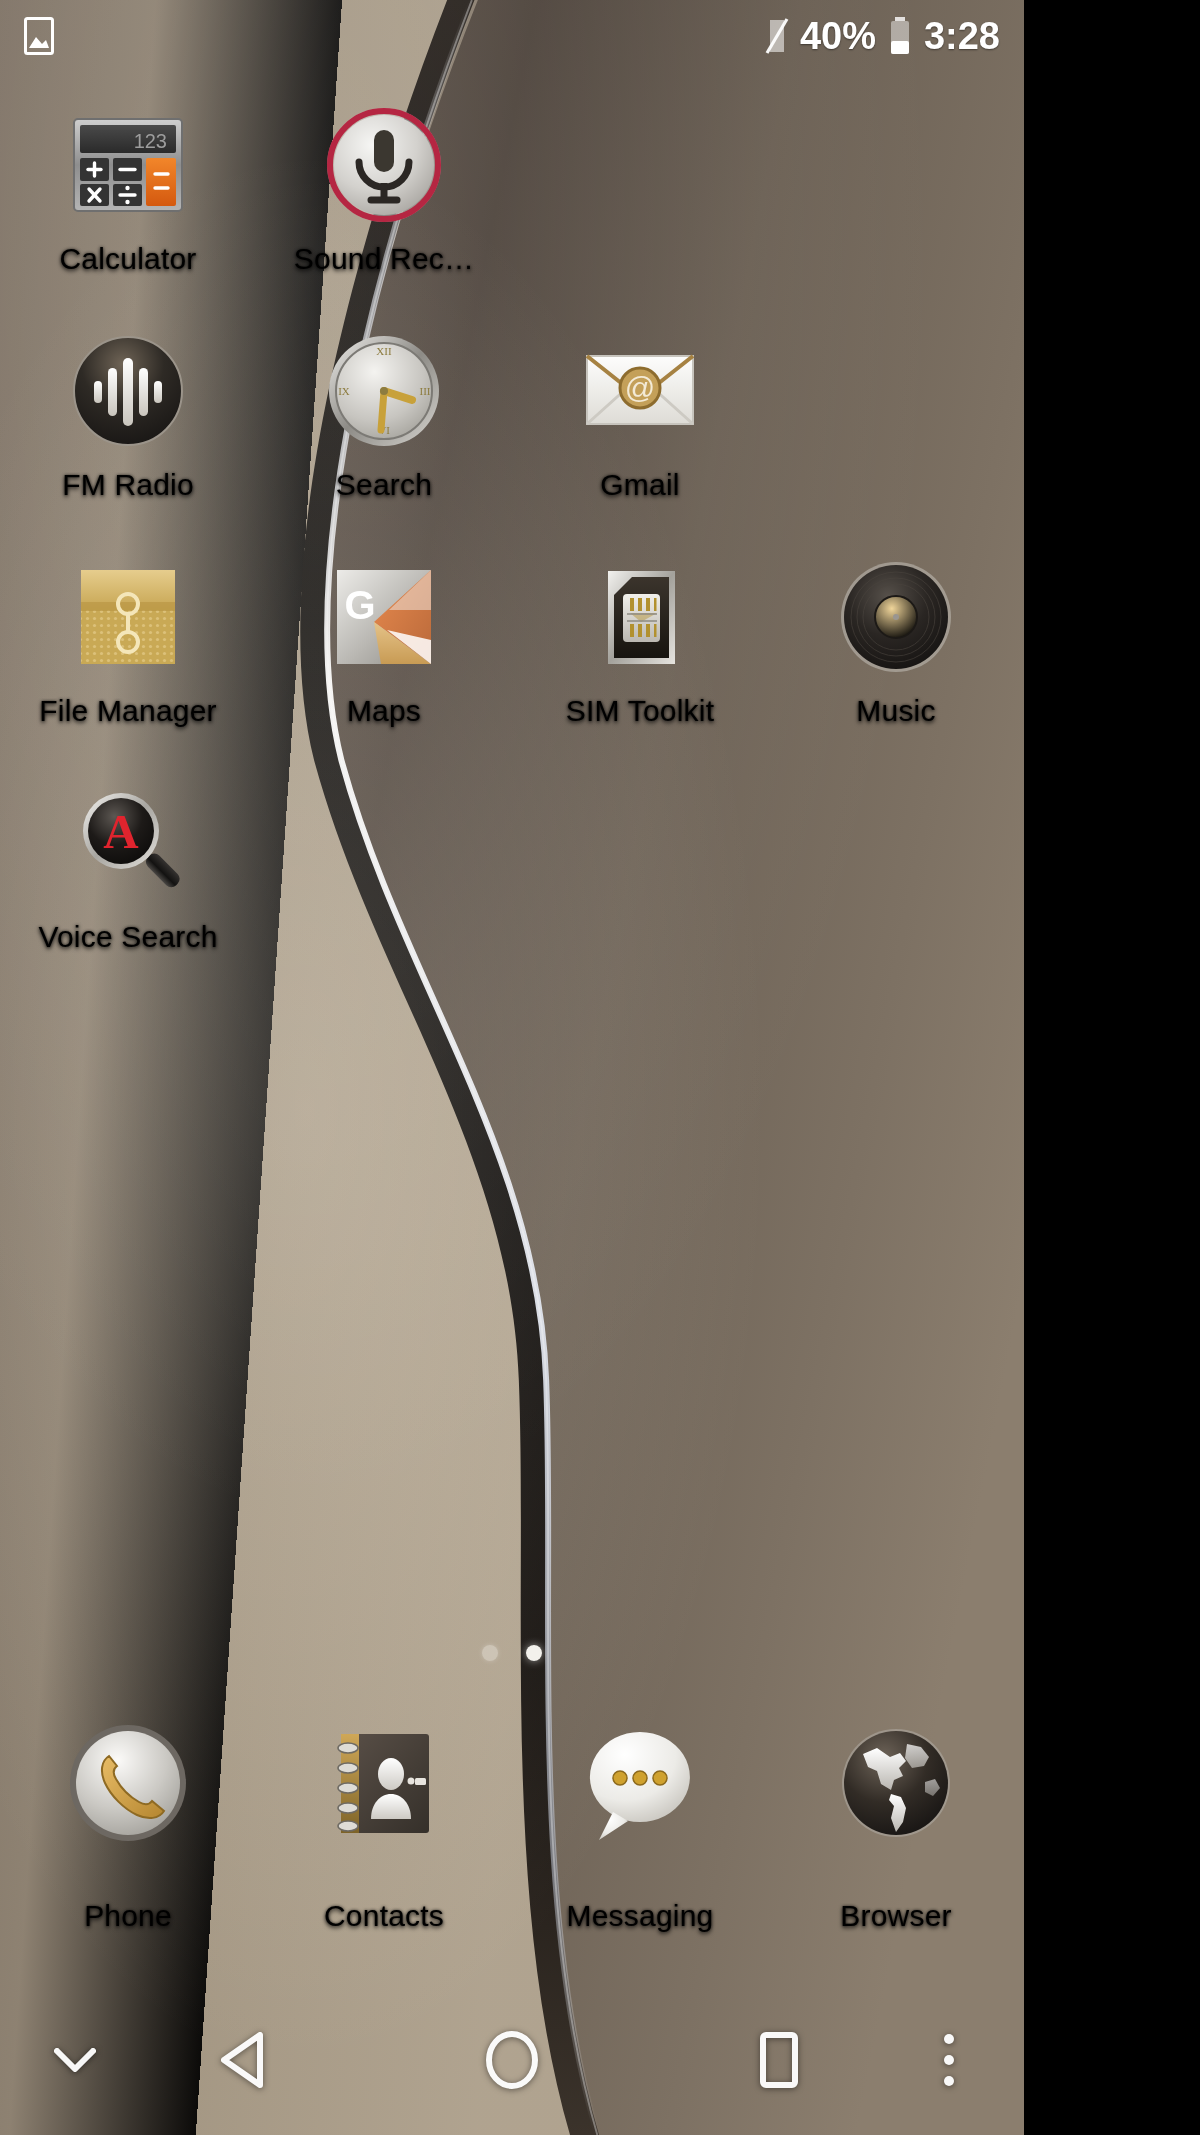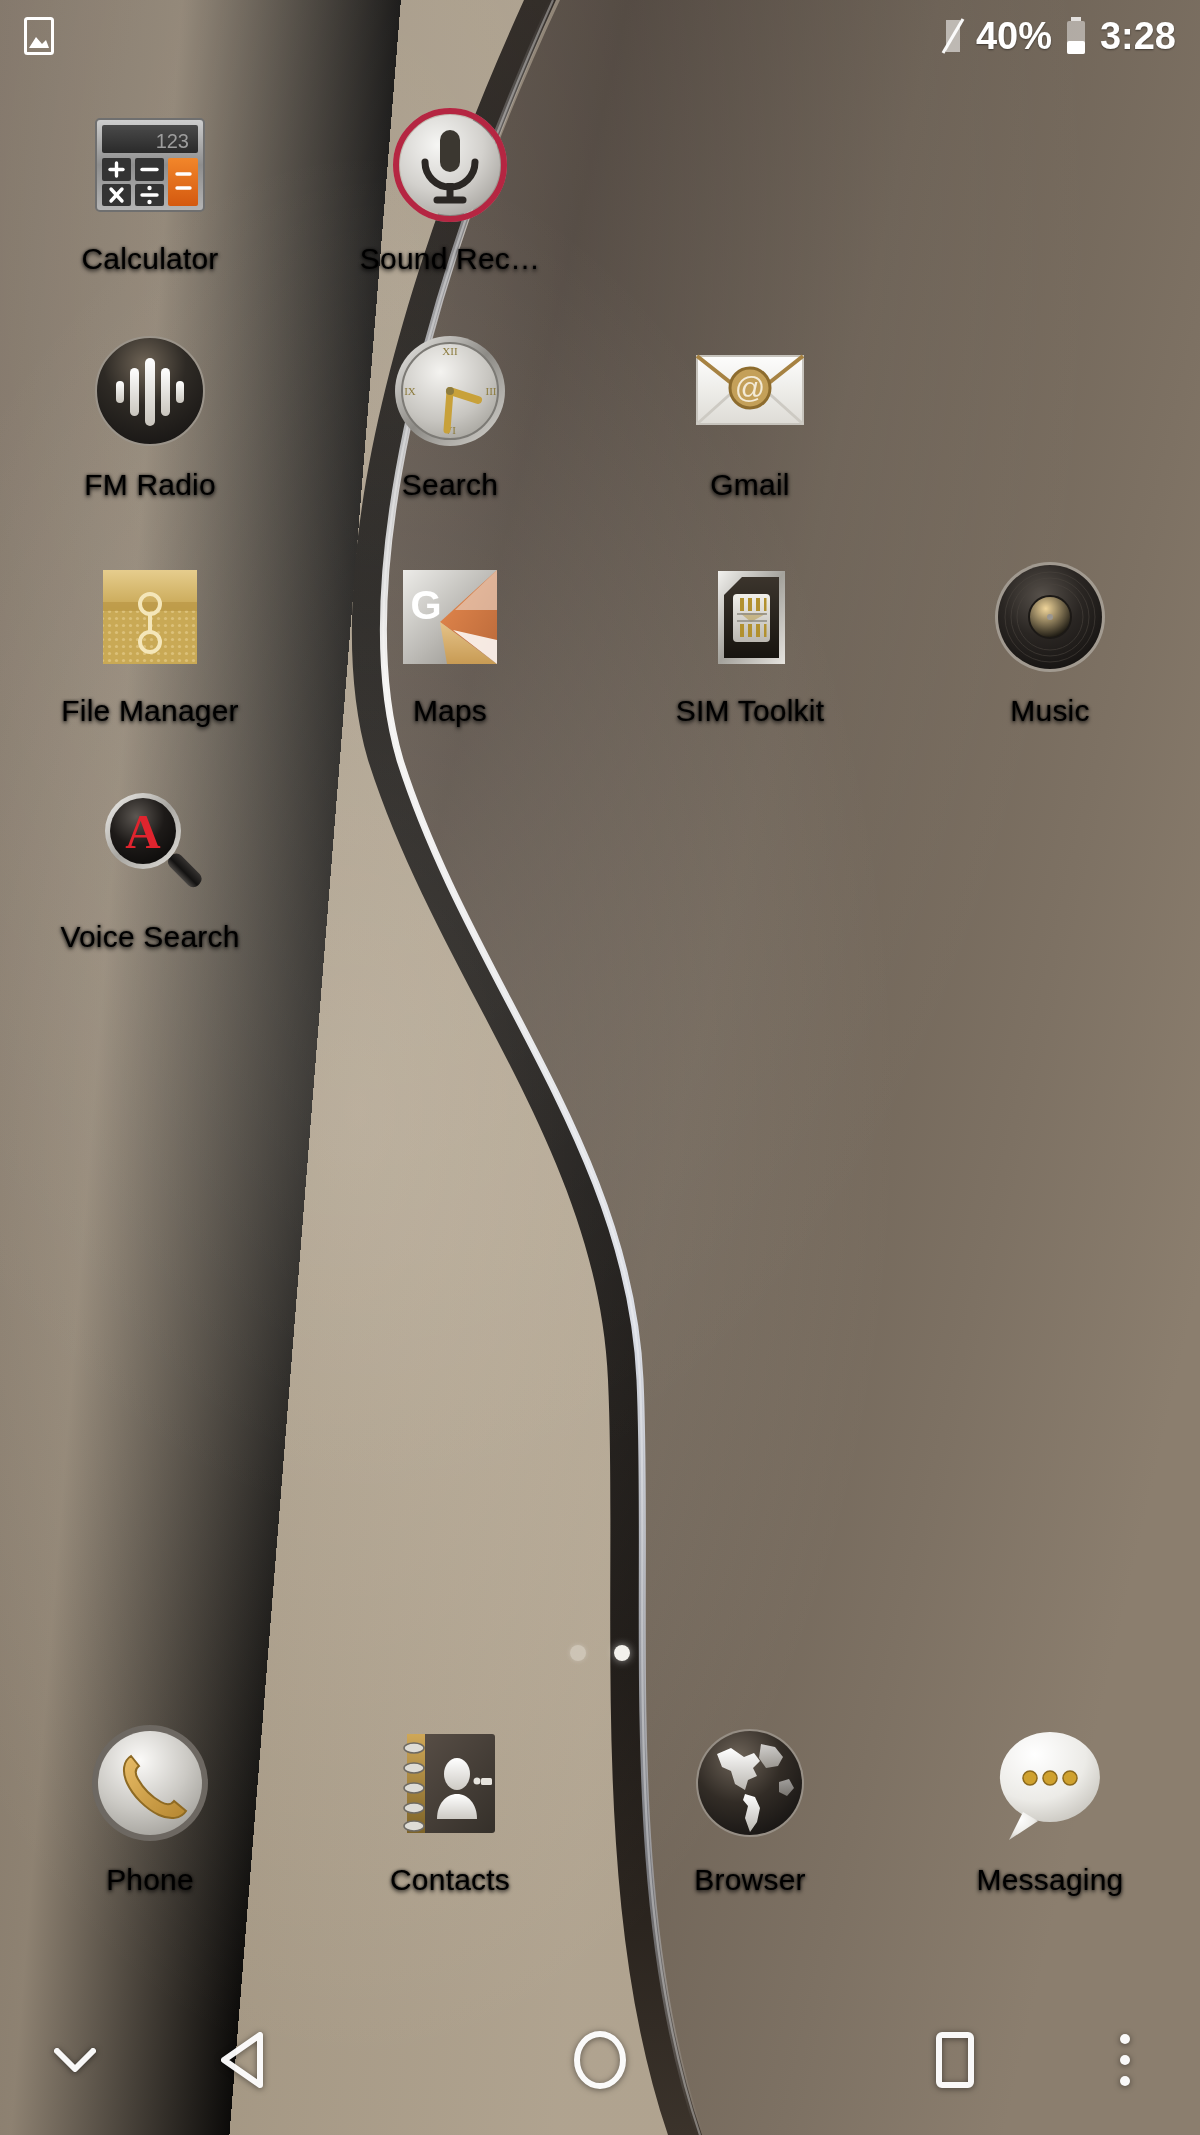--- a/index.html
+++ b/index.html
@@ -3,21 +3,21 @@
 <meta charset="utf-8">
 <style>
   * { margin:0; padding:0; box-sizing:border-box; }
   html,body{ background:#000; }
   body{
     font-family:"Liberation Sans", sans-serif;
     -webkit-font-smoothing:antialiased;
   }
   #screen{
     position:relative;
-    width:1200px;
+    width:1024px;
     height:2135px;
     overflow:hidden;
     background:#8a7d6e;
   }
 
   
   #wallpaper{ position:absolute; inset:0; z-index:0; }
   #wallpaper svg{ display:block; width:100%; height:100%; }
 
   
@@ -80,21 +80,21 @@
   .dot{ width:16px; height:16px; border-radius:50%; }
   .dot.inactive{ background:rgba(235,230,222,.45); box-shadow:0 0 5px rgba(255,255,255,.25); }
   .dot.active{ background:rgba(255,253,248,.95); box-shadow:0 0 8px rgba(255,255,255,.55); }
 
   
   #dock{
     position:absolute; left:0; right:0; top:1716px;
     z-index:6;
     display:flex;
   }
-  #dock .cell{ height:auto; padding-top:0; }
+  #dock .cell{ height:auto; padding-top:0;gap:36px; }
   #dock .ic{ width:135px; height:135px; }
   #dock .ic svg{ width:135px; height:135px; }
 
   
   #navbar{
     position:absolute; left:0; right:0; bottom:0; height:150px;
     z-index:10;
     display:flex; align-items:center;
   }
   .nav-btn{
@@ -617,20 +617,42 @@
           </g>
         </svg>
       </span>
       <span class="lbl">Contacts</span>
     </div>
 
     <div class="cell">
       <span class="ic">
         <svg viewBox="0 0 135 135" xmlns="http://www.w3.org/2000/svg">
           <defs>
+            <radialGradient id="msgB" cx="0.35" cy="0.25" r="0.85">
+              <stop offset="0" stop-color="#ffffff"></stop>
+                <stop offset="0.6" stop-color="#ecebe7"></stop>
+                <stop offset="1" stop-color="#c5c2bb"></stop>
+            </radialGradient>
+          </defs>
+          <path d="M67 16 a50 45 0 1 1 -0.2 0 Z" fill="url(#msgB)"></path>
+          <path d="M40 96 L26 124 L55 105 Z" fill="url(#msgB)"></path>
+          <g fill="#cfa12e" stroke="#8d6a1c" stroke-width="1.5">
+            <circle cx="47" cy="62" r="7"></circle>
+            <circle cx="67" cy="62" r="7"></circle>
+            <circle cx="87" cy="62" r="7"></circle>
+          </g>
+        </svg>
+      </span>
+      <span class="lbl">Messaging</span>
+    </div>
+
+    <div class="cell">
+      <span class="ic">
+        <svg viewBox="0 0 135 135" xmlns="http://www.w3.org/2000/svg">
+          <defs>
             <radialGradient id="glbBall" cx="0.38" cy="0.26" r="0.85">
               <stop offset="0" stop-color="#6e6459"></stop>
                 <stop offset="0.5" stop-color="#322c26"></stop>
                 <stop offset="1" stop-color="#141211"></stop>
             </radialGradient>
             <linearGradient id="glbLand" x1="0" y1="0" x2="0" y2="1">
               <stop offset="0" stop-color="#ffffff"></stop>
                 <stop offset="1" stop-color="#b9b6b0"></stop>
             </linearGradient>
             <clipPath id="glbClip">
@@ -642,42 +664,20 @@
           <g clip-path="url(#glbClip)" fill="url(#glbLand)">
             <path d="M34 38 l14 -6 l13 9 l10 -4 l6 8 l-7 7 l4 8 l-9 4 l-3 10 l-10 -6 l-4 -13 l-9 -4 Z"></path>
             <path d="M62 78 l10 3 l5 11 l-3 14 l-7 10 l-5 -14 l3 -12 l-5 -6 Z"></path>
             <path d="M78 28 l14 3 l8 10 l-5 9 l-12 2 l-7 -10 Z" opacity="0.75"></path>
             <path d="M96 66 l10 -3 l5 9 l-7 8 l-8 -4 Z" opacity="0.55"></path>
           </g>
         </svg>
       </span>
       <span class="lbl">Browser</span>
     </div>
-
-    <div class="cell">
-      <span class="ic">
-        <svg viewBox="0 0 135 135" xmlns="http://www.w3.org/2000/svg">
-          <defs>
-            <radialGradient id="msgB" cx="0.35" cy="0.25" r="0.85">
-              <stop offset="0" stop-color="#ffffff"></stop>
-                <stop offset="0.6" stop-color="#ecebe7"></stop>
-                <stop offset="1" stop-color="#c5c2bb"></stop>
-            </radialGradient>
-          </defs>
-          <path d="M67 16 a50 45 0 1 1 -0.2 0 Z" fill="url(#msgB)"></path>
-          <path d="M40 96 L26 124 L55 105 Z" fill="url(#msgB)"></path>
-          <g fill="#cfa12e" stroke="#8d6a1c" stroke-width="1.5">
-            <circle cx="47" cy="62" r="7"></circle>
-            <circle cx="67" cy="62" r="7"></circle>
-            <circle cx="87" cy="62" r="7"></circle>
-          </g>
-        </svg>
-      </span>
-      <span class="lbl">Messaging</span>
-    </div>
   </div>
 
   <div id="navbar">
     <div class="nav-btn nav-hide">
       <span>
         <svg width="48" height="34" viewBox="0 0 48 34" xmlns="http://www.w3.org/2000/svg">
           <polyline points="6,8 24,26 42,8" fill="none" stroke="#ffffff" stroke-width="6" stroke-linecap="round" stroke-linejoin="round" opacity="0.96"></polyline>
         </svg>
       </span>
     </div>

